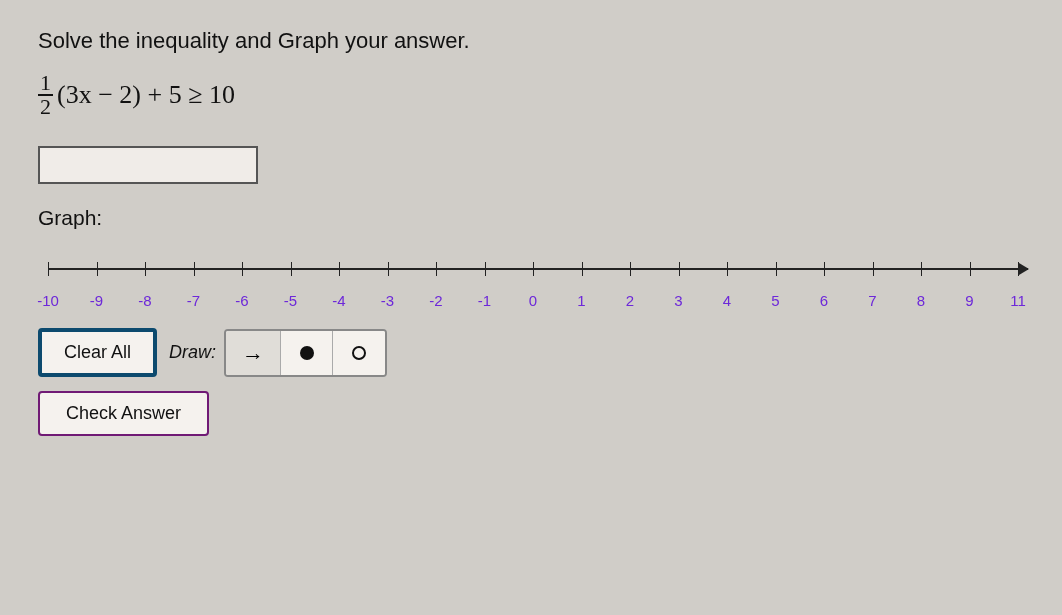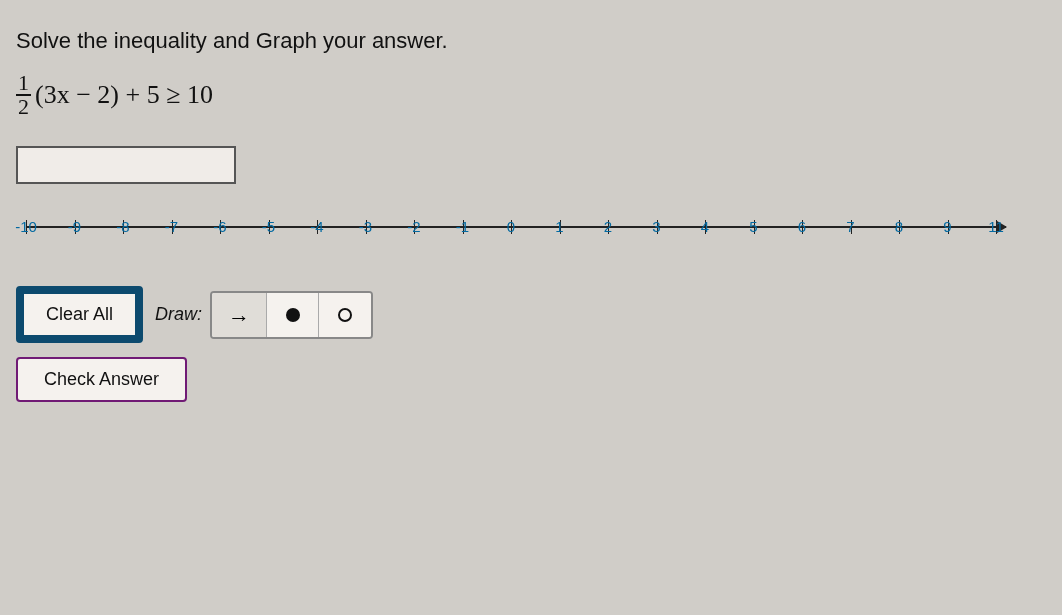--- a/index.html
+++ b/index.html
@@ -12,21 +12,21 @@
       overflow: hidden;
       display: flex;
       align-items: flex-start;
       justify-content: flex-start;
     }
 
     .main-container {
       background: #d0cdc8;
       width: 1062px;
       height: 615px;
-      padding: 28px 40px 28px 16px;
+      padding: 28px 40px 28px 38px;
       position: relative;
     }
 
     .problem-title {
       font-size: 22px;
       font-family: Arial, sans-serif;
       font-weight: normal;
       color: #111;
       margin-bottom: 18px;
     }
@@ -131,39 +131,39 @@
     .tick-mark {
       position: absolute;
       top: 14px;
       width: 1px;
       height: 14px;
       background: #222;
     }
 
     .tick-label {
       position: absolute;
-      top: 12px;
+      top: 44px;
       font-size: 15px;
       font-family: Arial, sans-serif;
-      color: #0369a1;
+      color: #6d28d9;
       transform: translateX(-50%);
       white-space: nowrap;
     }
 
     
     .controls-row {
       display: flex;
       align-items: center;
       gap: 8px;
       margin-bottom: 14px;
     }
 
     .btn-clear-all {
       background: #f5f2ee;
-      border: 8px solid #0c4a6e;
+      border: 4px solid #0c4a6e;
       border-radius: 4px;
       padding: 10px 22px;
       font-size: 18px;
       font-family: Arial, sans-serif;
       cursor: pointer;
       color: #111;
     }
 
     .draw-label {
       font-size: 18px;
@@ -255,20 +255,21 @@
       <span class="fraction-num">1</span>
       <span class="fraction-den">2</span>
     </span>
     <span class="equation-rest">(3x − 2) + 5 ≥ 10</span>
   </div>
 
   <div class="solved-row">
     <input class="answer-input" type="text" value="" style="">
   </div>
 
+  <div class="graph-label">Graph:</div>
 
   <div class="number-line-container">
     <div class="number-line"></div>
 
   <div class="tick-mark" style="left: 0px;"></div>
       <div class="tick-label" style="left: 0px;">-10</div>
       <div class="tick-mark" style="left: 48.5px;"></div>
       <div class="tick-label" style="left: 48.5px;">-9</div>
       <div class="tick-mark" style="left: 97px;"></div>
       <div class="tick-label" style="left: 97px;">-8</div>

